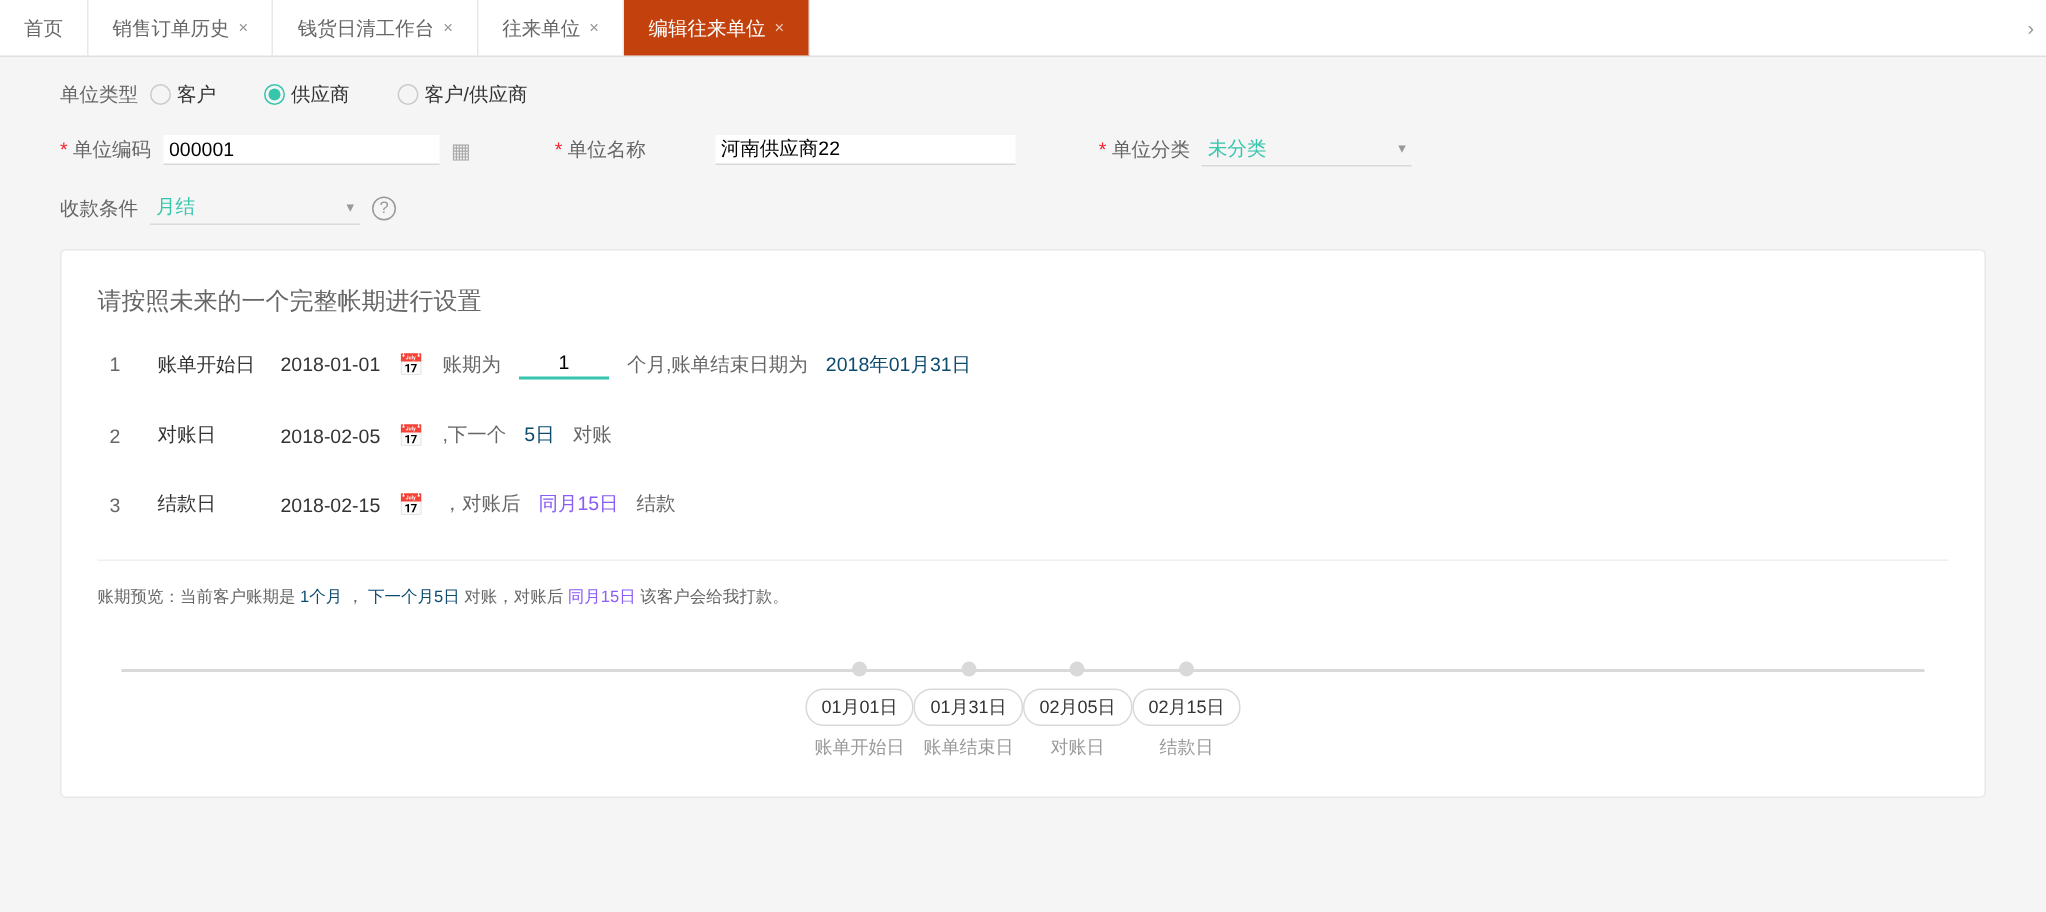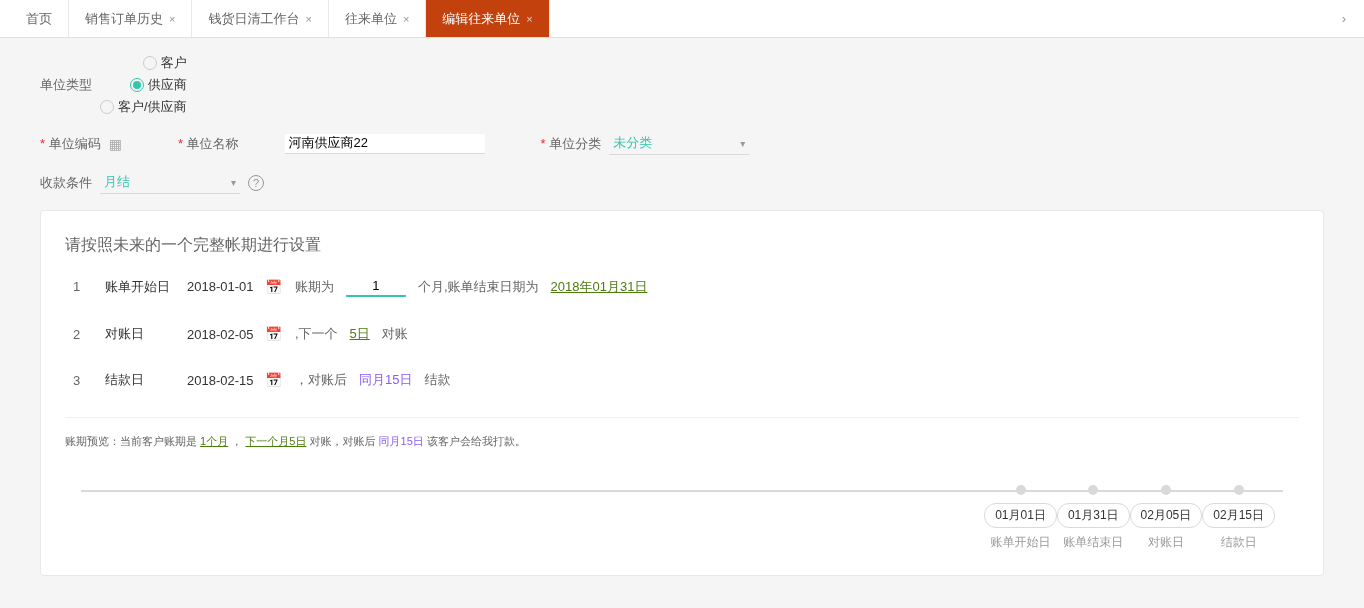--- a/index.html
+++ b/index.html
@@ -5,21 +5,21 @@
     * { box-sizing: border-box; margin: 0; padding: 0; }
     body { font-family: 'Microsoft YaHei', Arial, sans-serif; font-size: 13px; color: #333; background: #f5f5f5; }
     
     
     .tab-bar {
       display: flex;
       align-items: stretch;
       background: #fff;
       border-bottom: 1px solid #e0e0e0;
       height: 38px;
-      padding: 0 10px;
+      padding: 0 0;
     }
     .tab-item {
       display: flex;
       align-items: center;
       padding: 0 16px;
       cursor: pointer;
       font-size: 13px;
       color: #666;
       border-right: 1px solid #e8e8e8;
       white-space: nowrap;
@@ -65,23 +65,22 @@
     .form-label {
       color: #666;
       white-space: nowrap;
     }
     .required::before {
       content: '* ';
       color: #f5222d;
     }
     .radio-group {
       display: flex;
-      gap: 4px;
-      align-items: flex-end;
-      flex-direction: column;
+      gap: 32px;
+      align-items: center;
     }
     .radio-item {
       display: flex;
       align-items: center;
       gap: 4px;
       cursor: pointer;
     }
     .radio-circle {
       width: 14px;
       height: 14px;
@@ -179,21 +178,21 @@
     }
     .period-input {
       border: none;
       border-bottom: 2px solid #36c6ad;
       width: 60px;
       font-size: 13px;
       text-align: center;
       outline: none;
       padding: 2px;
     }
-    .text-orange { color: #4d7c0f; text-decoration: underline; }
+    .text-orange { color: #0c4a6e; }
     .text-teal { color: #8b5cf6; }
     .inline-text { color: #666; }
 
     
     .preview-text {
       font-size: 11px;
       color: #666;
       padding: 16px 0;
       border-top: 1px solid #f0f0f0;
     }
@@ -279,20 +278,21 @@
           <div class="radio-circle"></div>
           <span>客户/供应商</span>
         </label>
       </div>
     </div>
   </div>
 
   <div class="form-row">
     <div class="form-group">
       <span class="form-label required">单位编码</span>
+      <input class="form-input" type="text" value="000001" style="">
       <span class="icon-calendar">▦</span>
     </div>
     <div class="form-group" style="margin-left:32px;gap:46px;">
       <span class="form-label required">单位名称</span>
       <input class="form-input form-input-wide" type="text" value="河南供应商22" style="">
     </div>
     <div class="form-group" style="margin-left:32px;">
       <span class="form-label required">单位分类</span>
       <div class="select-wrapper">
         <span class="select-value">未分类</span>
@@ -353,21 +353,21 @@
       <span class="text-orange">下一个月5日</span>
       <span>对账，对账后</span>
       <span class="text-teal">同月15日</span>
       <span>该客户会给我打款。</span>
     </div>
 
     <div class="timeline-section">
       <div class="timeline-wrapper">
         <div style="position:relative; padding: 0 8px;">
           <div style="position:absolute; top:5px; left:0; right:0; height:2px; background:#d9d9d9; z-index:0;"></div>
-          <div style="display:flex; justify-content:flex-end; align-items:flex-start; position:relative; z-index:1;">
+          <div style="display:flex; justify-content:center; align-items:flex-start; position:relative; z-index:1;">
 
             <div class="timeline-point">
               <div class="point-dot"></div>
               <div class="point-label">01月01日</div>
               <div class="point-name">账单开始日</div>
             </div>
 
             <div class="timeline-point">
               <div class="point-dot"></div>
               <div class="point-label">01月31日</div>

